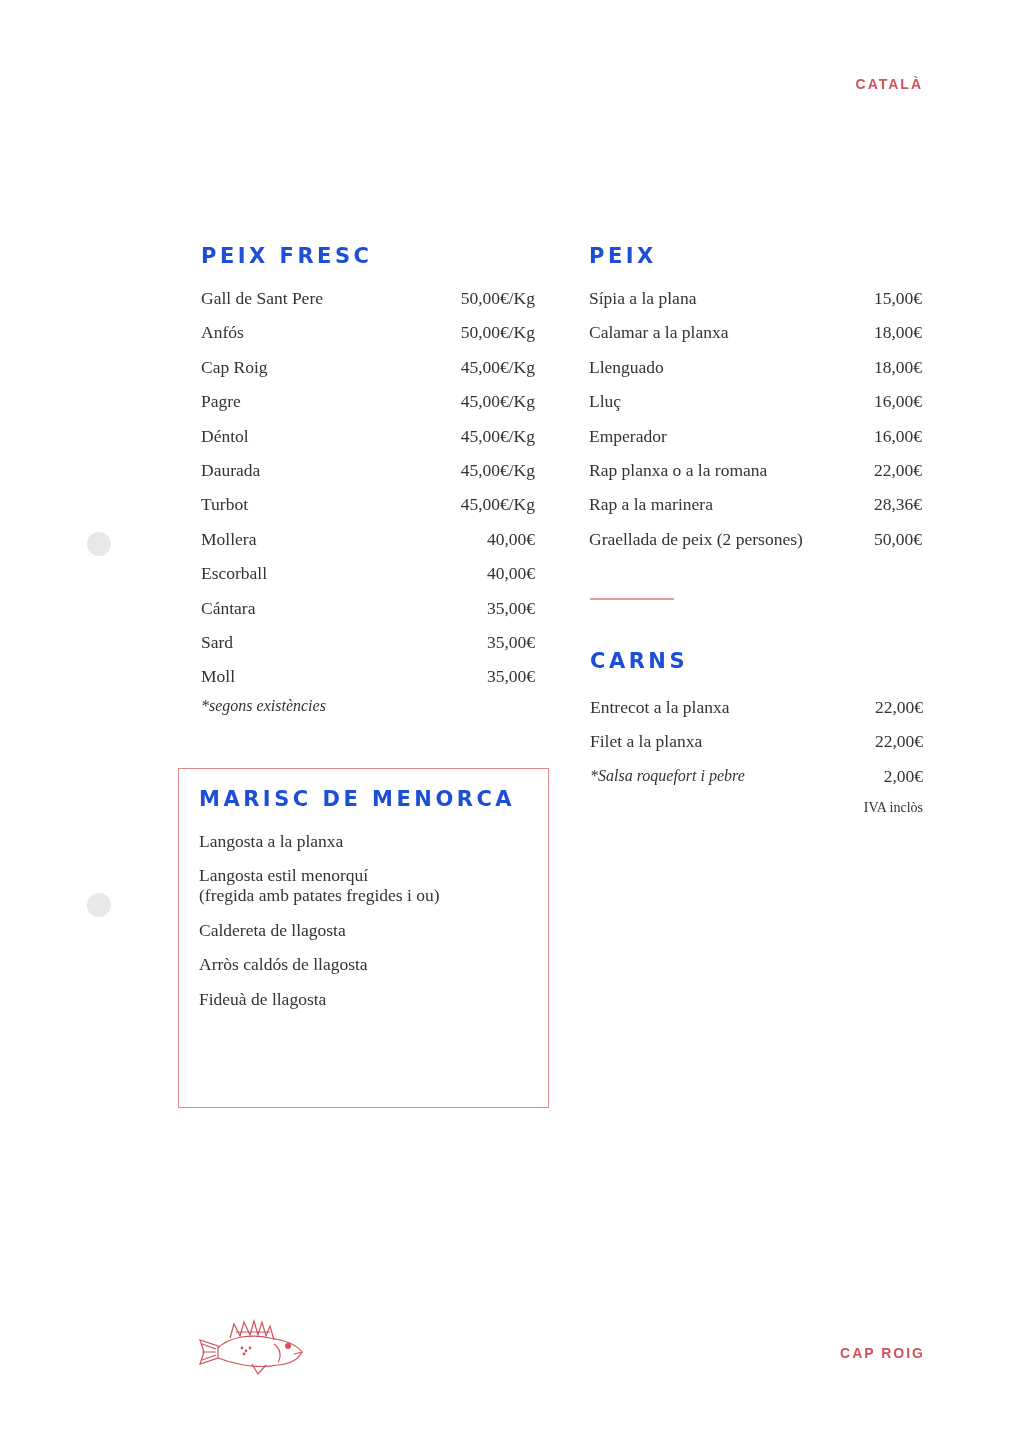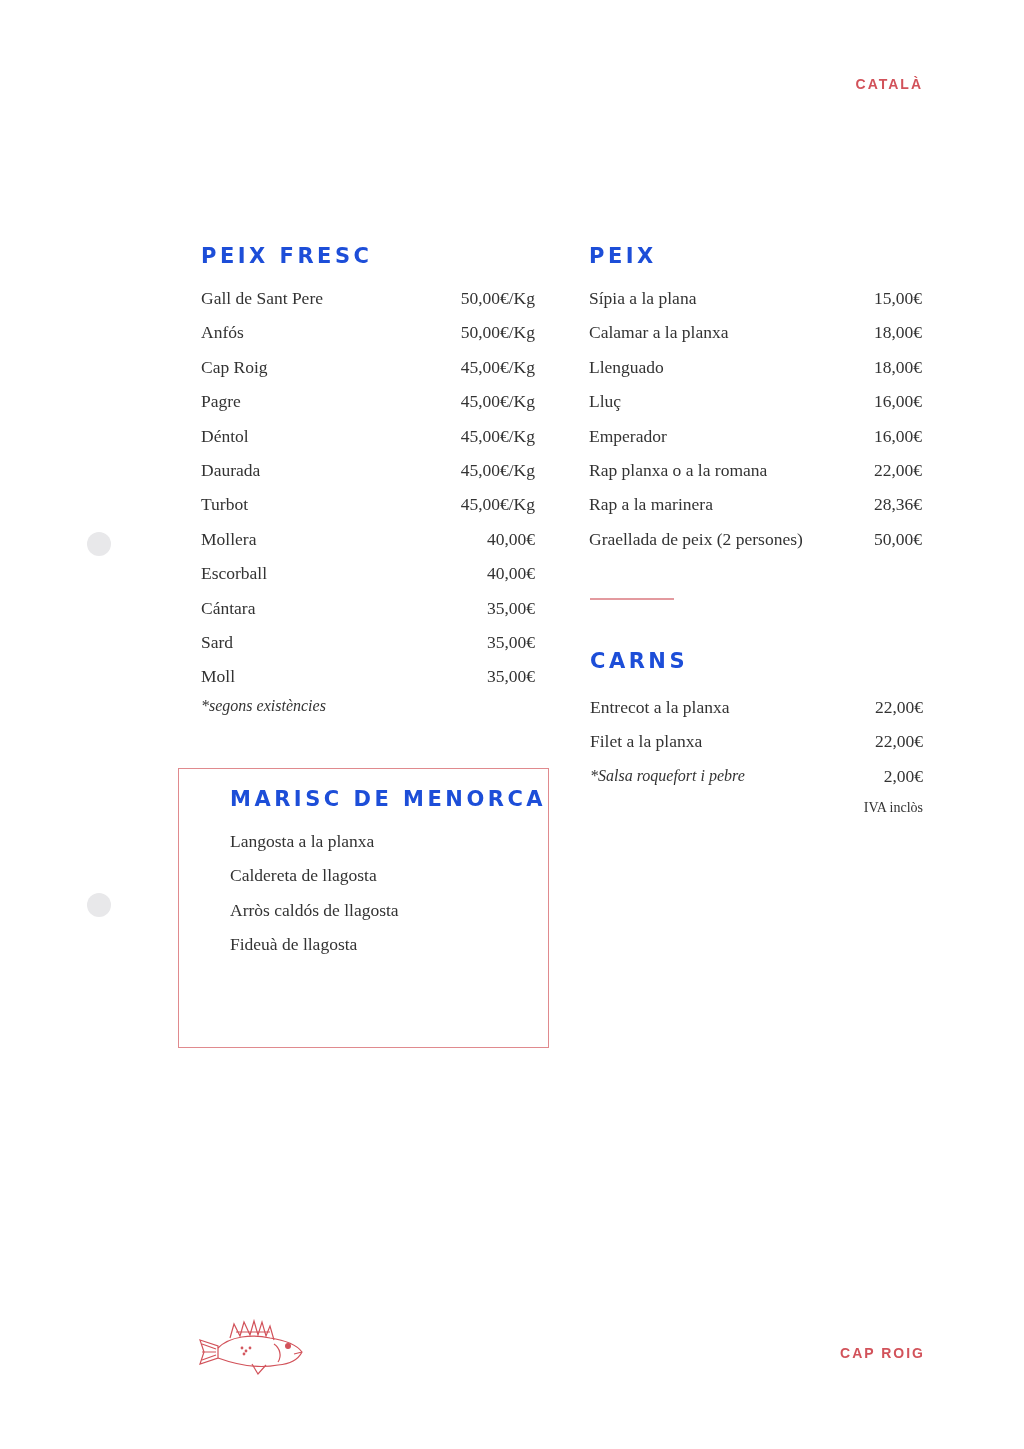--- a/index.html
+++ b/index.html
@@ -10,21 +10,21 @@
   .footer-brand { position:absolute; top:1345px; right:99px; font-family:"Liberation Sans", sans-serif;
           font-size:14px; letter-spacing:2px; color:#d2525a; font-weight:bold; }
   .hole { position:absolute; left:87px; width:24px; height:24px; border-radius:50%; background:#e8e8ea; }
   .section-title { font-family:"DejaVu Sans", sans-serif; font-size:21px; font-weight:bold;
           letter-spacing:3.5px; color:#1d4ed8; margin:0; }
   .col { position:absolute; }
   .row { display:flex; justify-content:space-between; font-size:17.5px; height:34.4px; line-height:20px; }
   .row .name, .row .price { color:#333; }
   .note { font-style:italic; font-size:16px; color:#333; }
   .divider { width:84px; height:2px; background:#e39a9f; }
-  .box { position:absolute; left:178px; top:768px; width:371px; height:280px; border:1.5px solid #e08a8e; box-sizing:border-box;padding-left:31px; }
+  .box { position:absolute; left:178px; top:768px; width:371px; height:340px; border:1.5px solid #e08a8e; box-sizing:border-box; }
   .box-sub { font-family:"DejaVu Sans", sans-serif; font-size:19px; font-weight:bold; letter-spacing:1.5px; color:#1e1e1e; margin-top:2px; }
   .box-item { font-size:17.5px; color:#333; line-height:20px; margin-bottom:14.4px; }
   .fish { position:absolute; left:196px; top:1318px; }
 </style>
 </head>
 <body>
 
 <div class="lang">CATALÀ</div>
 
 <div class="hole" style="top:532px;"></div>
@@ -86,20 +86,24 @@
   <div class="note" style="margin-top:-4px;">*segons existències</div>
 </div>
 
 <div class="box">
   <div style="padding:18px 0 0 20px;">
     <h2 class="section-title">MARISC DE MENORCA</h2>
     <div style="height:20px;"></div>
     <div id="marisc-list">
         <div class="box-item">
           <div>Langosta a la planxa</div>
+        </div>
+        <div class="box-item">
+          <div>Langosta estil menorquí</div>
+          <div>(fregida amb patates fregides i ou)</div>
         </div>
         <div class="box-item">
           <div>Caldereta de llagosta</div>
         </div>
         <div class="box-item">
           <div>Arròs caldós de llagosta</div>
         </div>
         <div class="box-item">
           <div>Fideuà de llagosta</div>
         </div>

